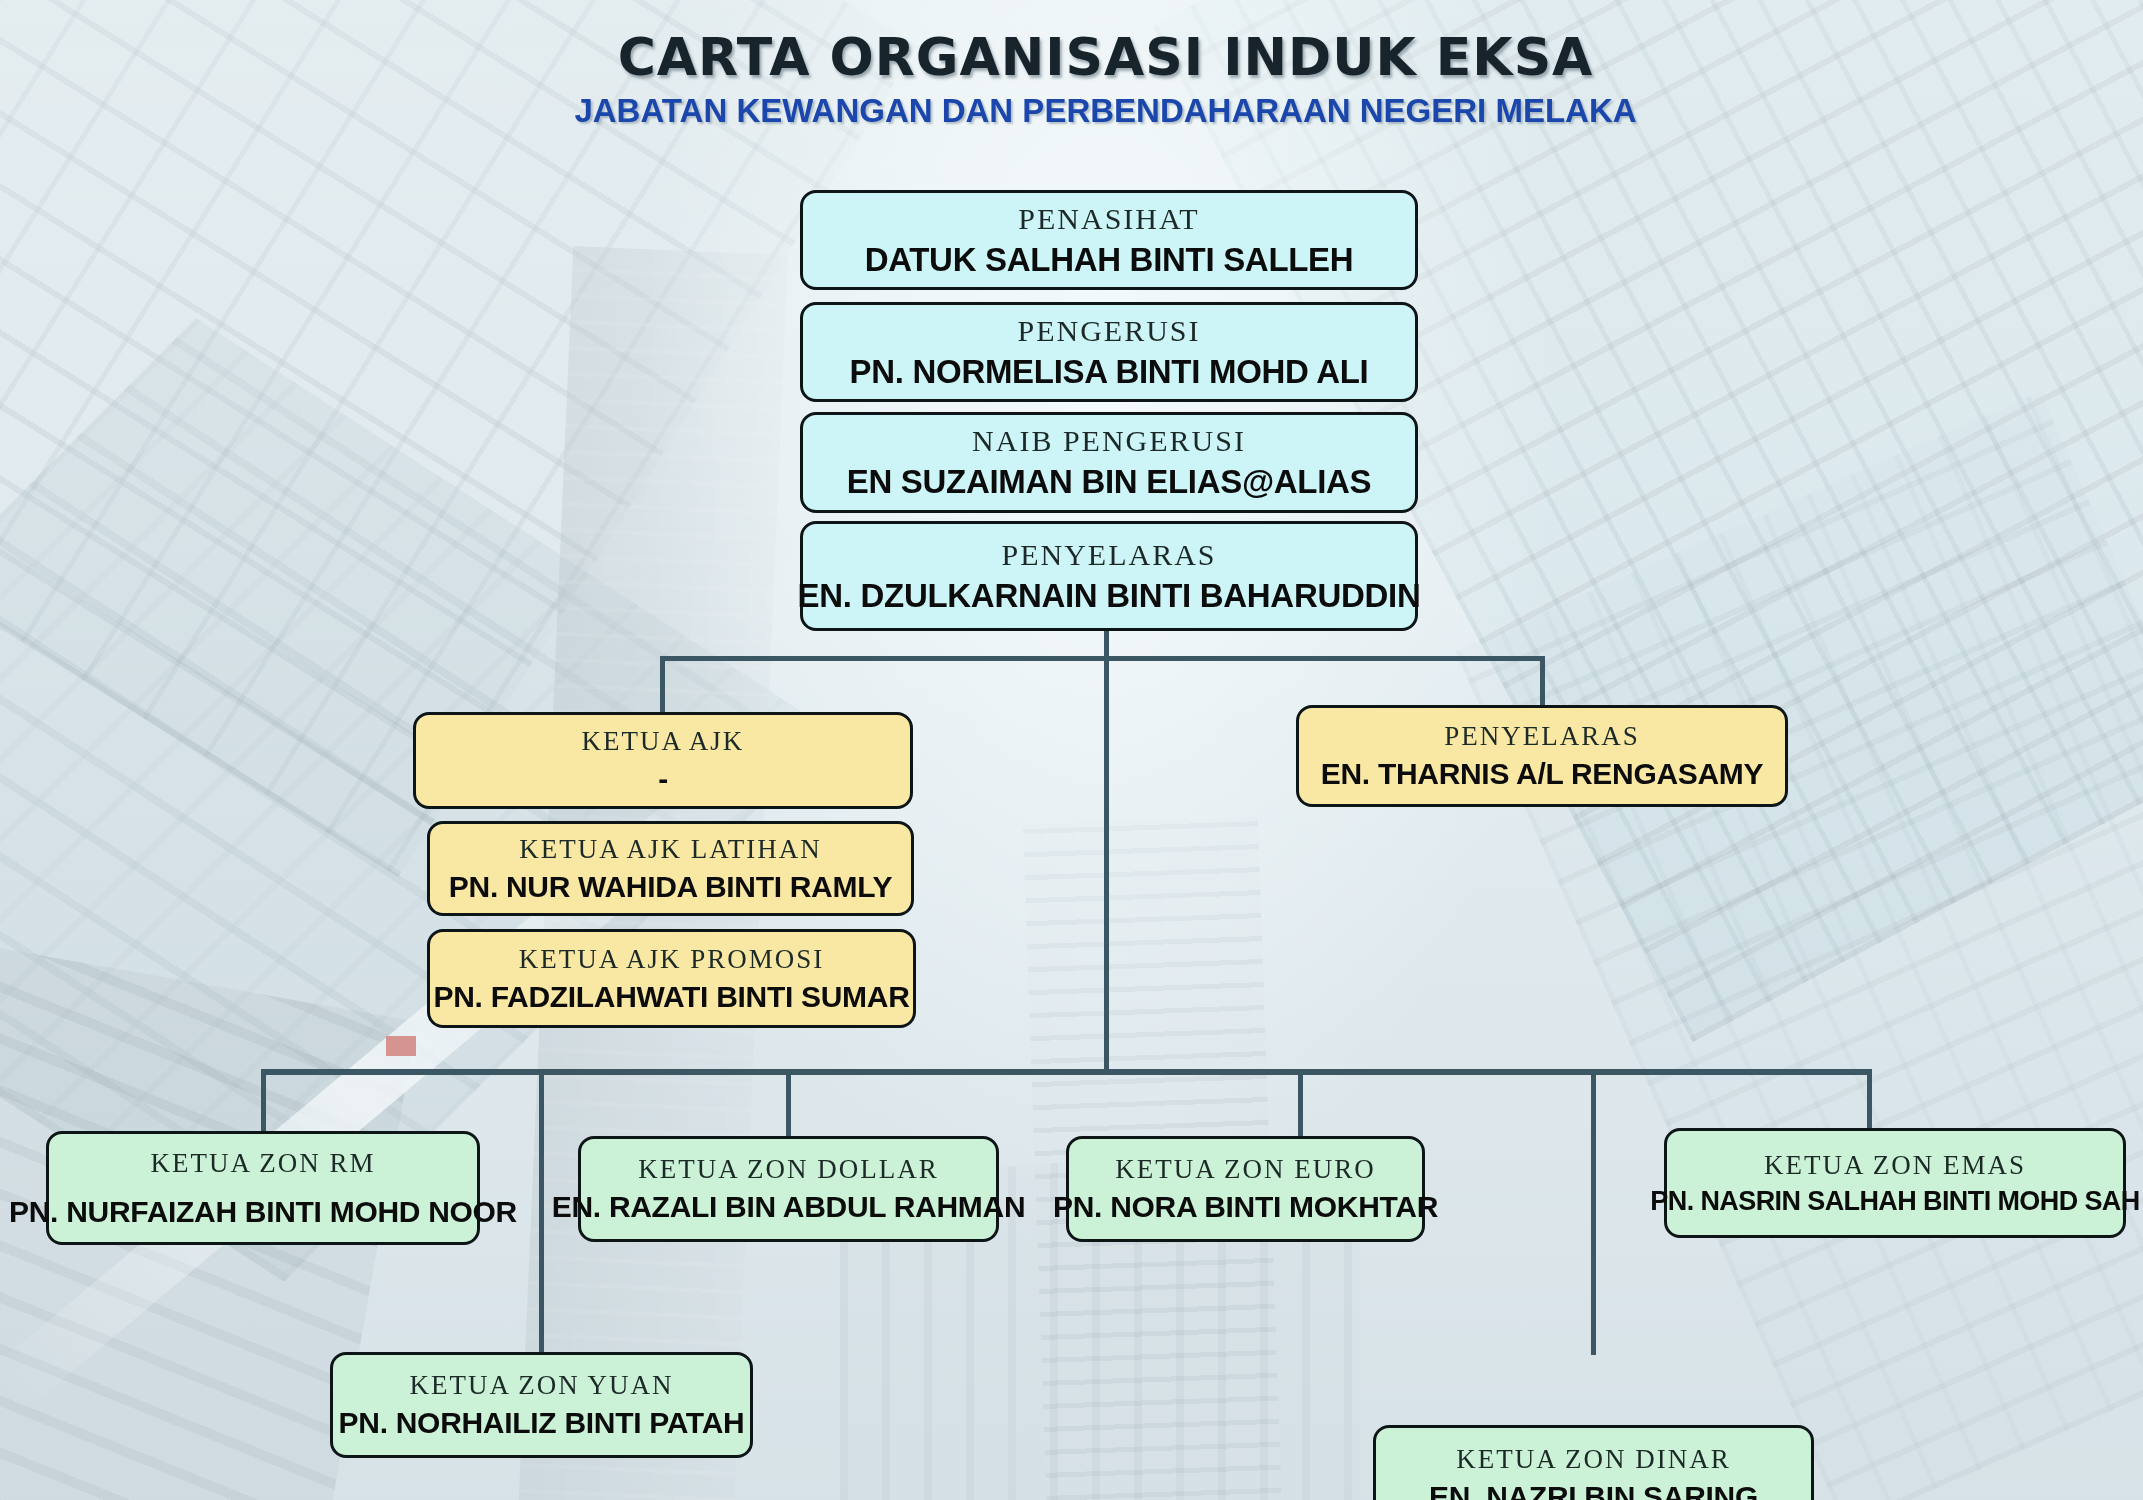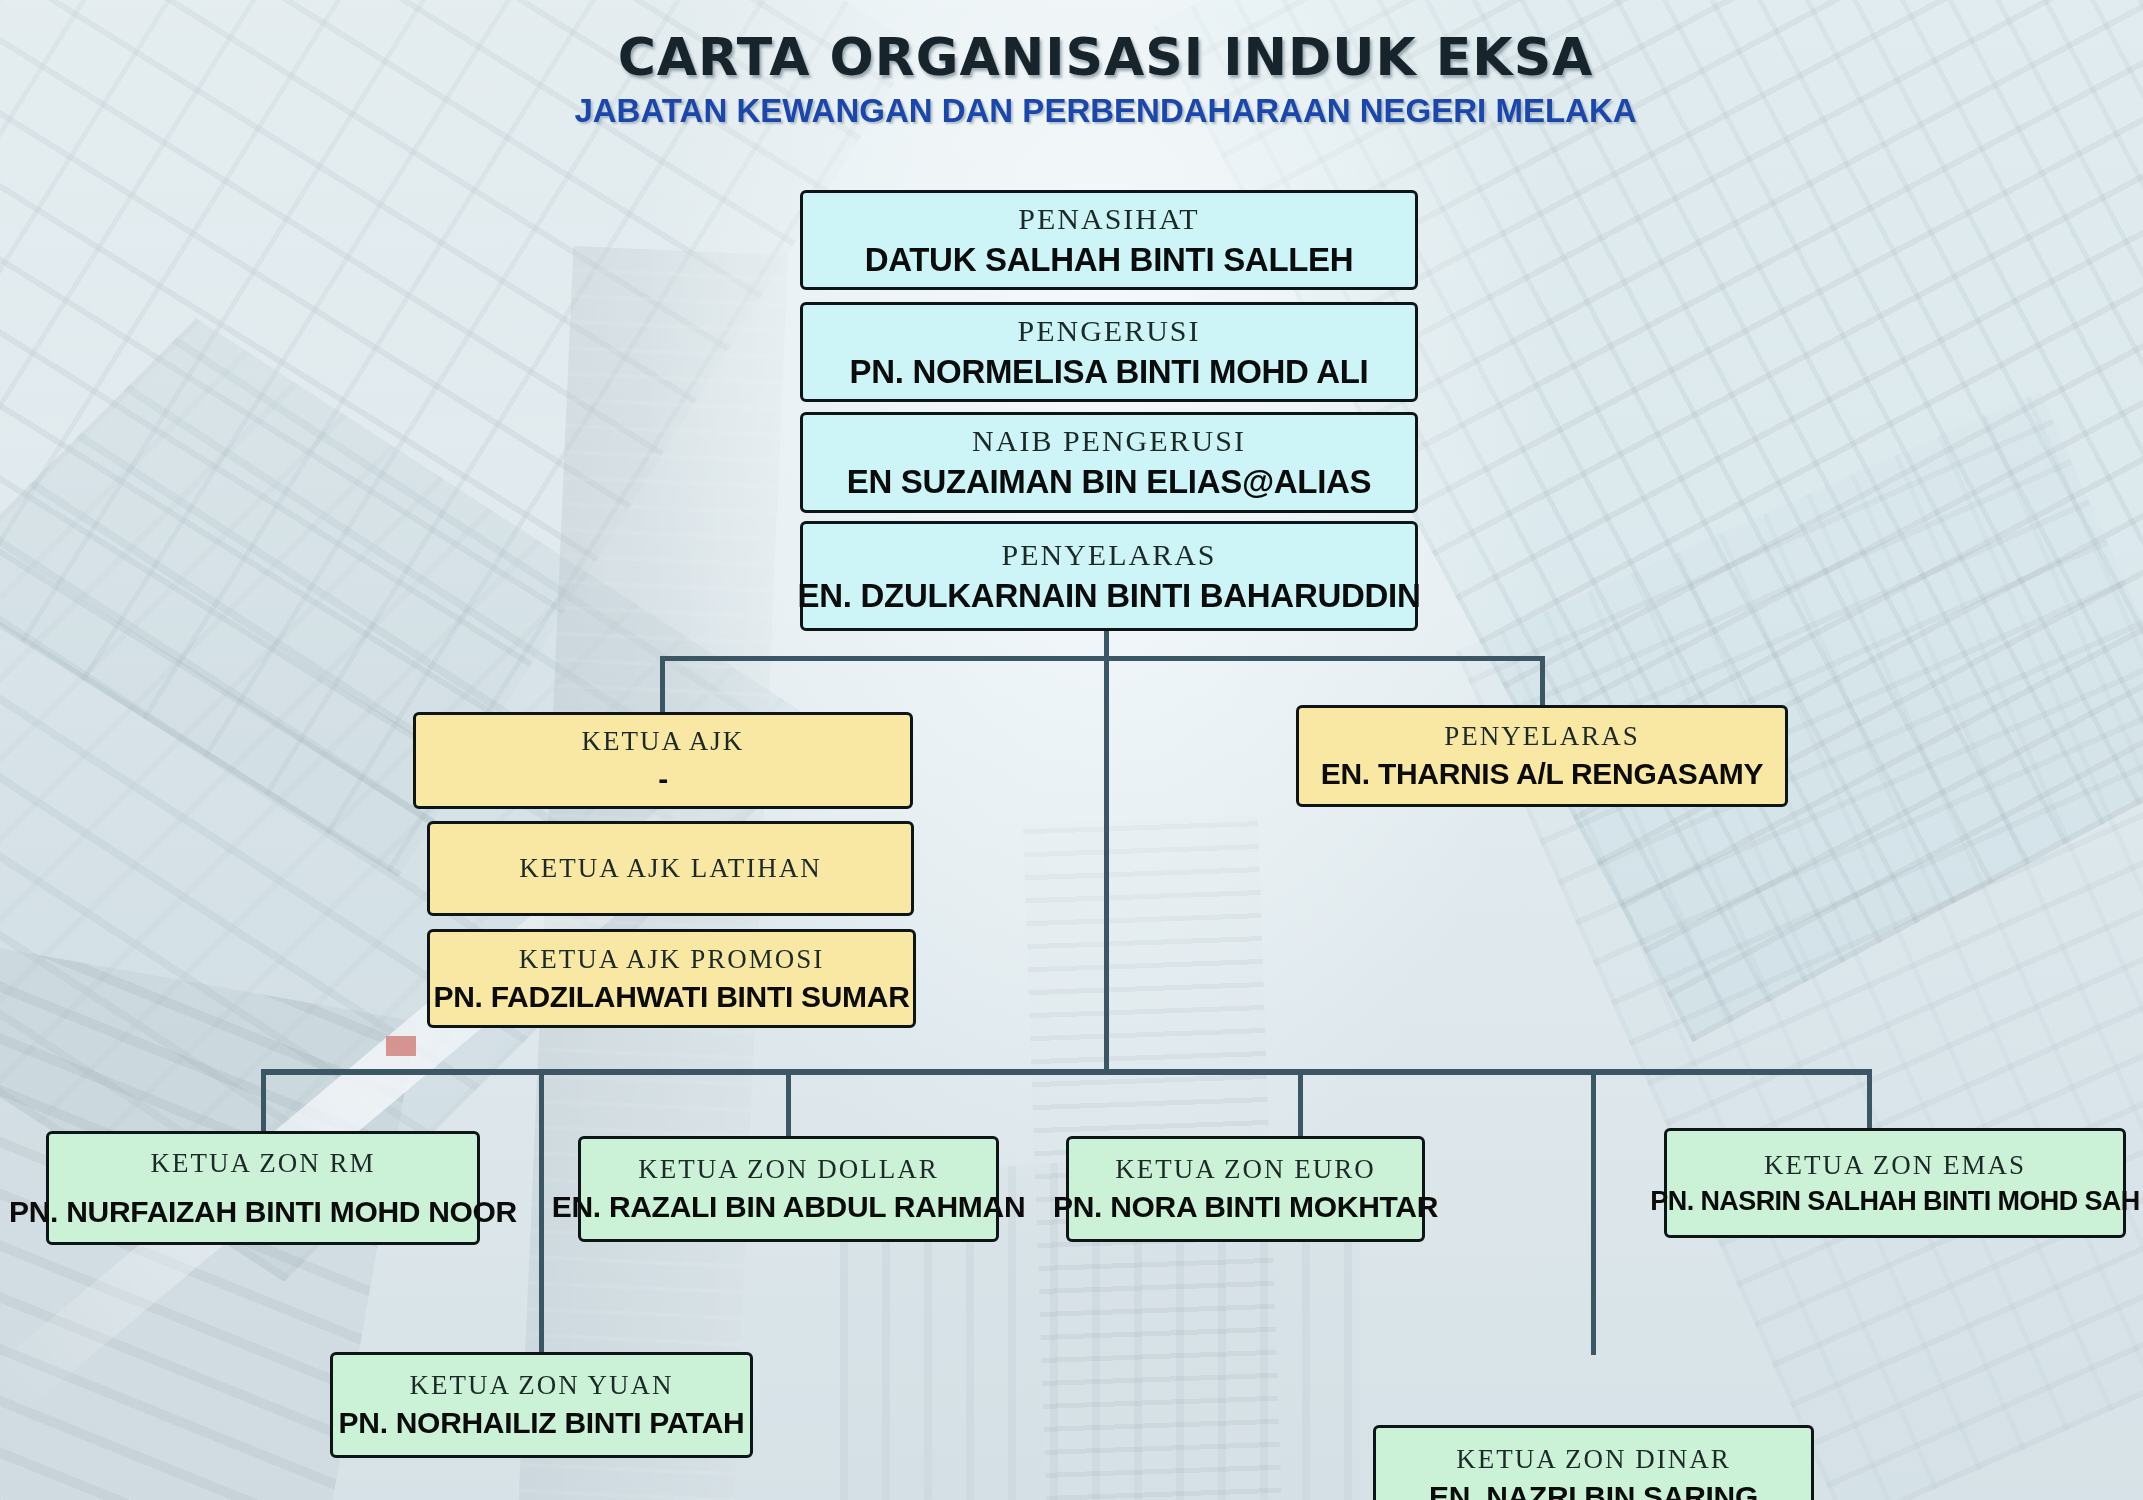--- a/index.html
+++ b/index.html
@@ -54,21 +54,21 @@
   #l-v-tharnis{left:1540px;top:656px;width:5px;height:52px;}
   #l-h-lower  {left:263px;top:1069px;width:1609px;height:6px;}
   #l-v-rm     {left:261px;top:1069px;width:5px;height:64px;}
   #l-v-yuan   {left:539px;top:1069px;width:5px;height:285px;}
   #l-v-dollar {left:786px;top:1069px;width:5px;height:69px;}
   #l-v-euro   {left:1298px;top:1069px;width:5px;height:69px;}
   #l-v-dinar  {left:1591px;top:1069px;width:5px;height:286px;}
   #l-v-emas   {left:1867px;top:1069px;width:5px;height:61px;}
   
   .node{position:absolute;box-sizing:border-box;z-index:3;
-    border:3px solid #0e1517;border-radius:6px;
+    border:3px solid #0e1517;border-radius:16px;
     display:flex;flex-direction:column;align-items:center;justify-content:center;
     gap:5px;text-align:center;padding:6px 10px;}
   .node .role{font-family:"Liberation Serif","DejaVu Serif",serif;color:#1c2a27;letter-spacing:2px;white-space:nowrap;}
   .node .name{font-family:"Liberation Sans",sans-serif;font-weight:700;color:#0c0c0c;letter-spacing:-0.3px;white-space:nowrap;}
   .cyan{background:#cdf4f7;}
   .yellow{background:#f9e7a4;}
   .green{background:#cbf2d7;}
   .node.big .role{font-size:30px;}
   .node.big .name{font-size:33px;}
   .node.small .role{font-size:27px;}
@@ -139,20 +139,21 @@
   <div class="node cyan big" id="n3">
     <span class="role">PENYELARAS</span>
     <span class="name">EN. DZULKARNAIN BINTI BAHARUDDIN</span>
   </div>
   <div class="node yellow small" id="n4">
     <span class="role">KETUA AJK</span>
     <span class="name">-</span>
   </div>
   <div class="node yellow small" id="n5">
     <span class="role">KETUA AJK LATIHAN</span>
+    <span class="name">PN. NUR WAHIDA BINTI RAMLY</span>
   </div>
   <div class="node yellow small" id="n6">
     <span class="role">KETUA AJK PROMOSI</span>
     <span class="name">PN. FADZILAHWATI BINTI SUMAR</span>
   </div>
   <div class="node yellow small" id="n7">
     <span class="role">PENYELARAS</span>
     <span class="name">EN. THARNIS A/L RENGASAMY</span>
   </div>
   <div class="node green small" id="n8">

